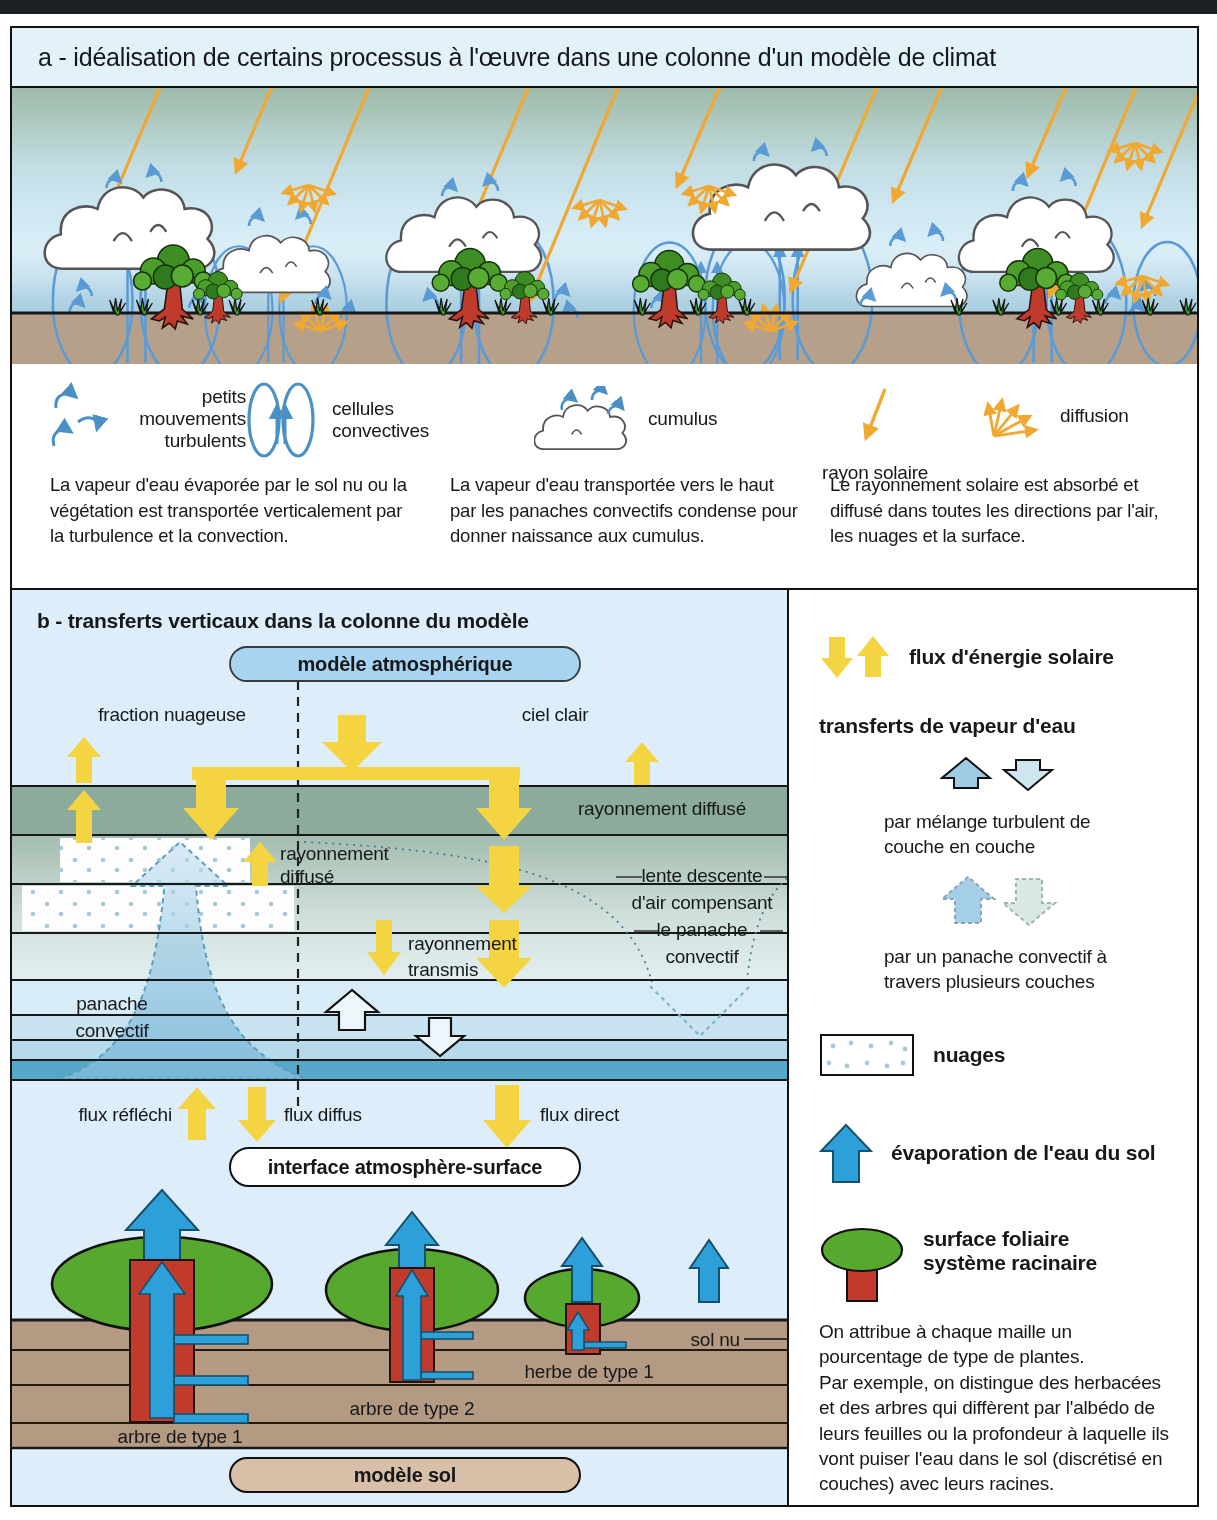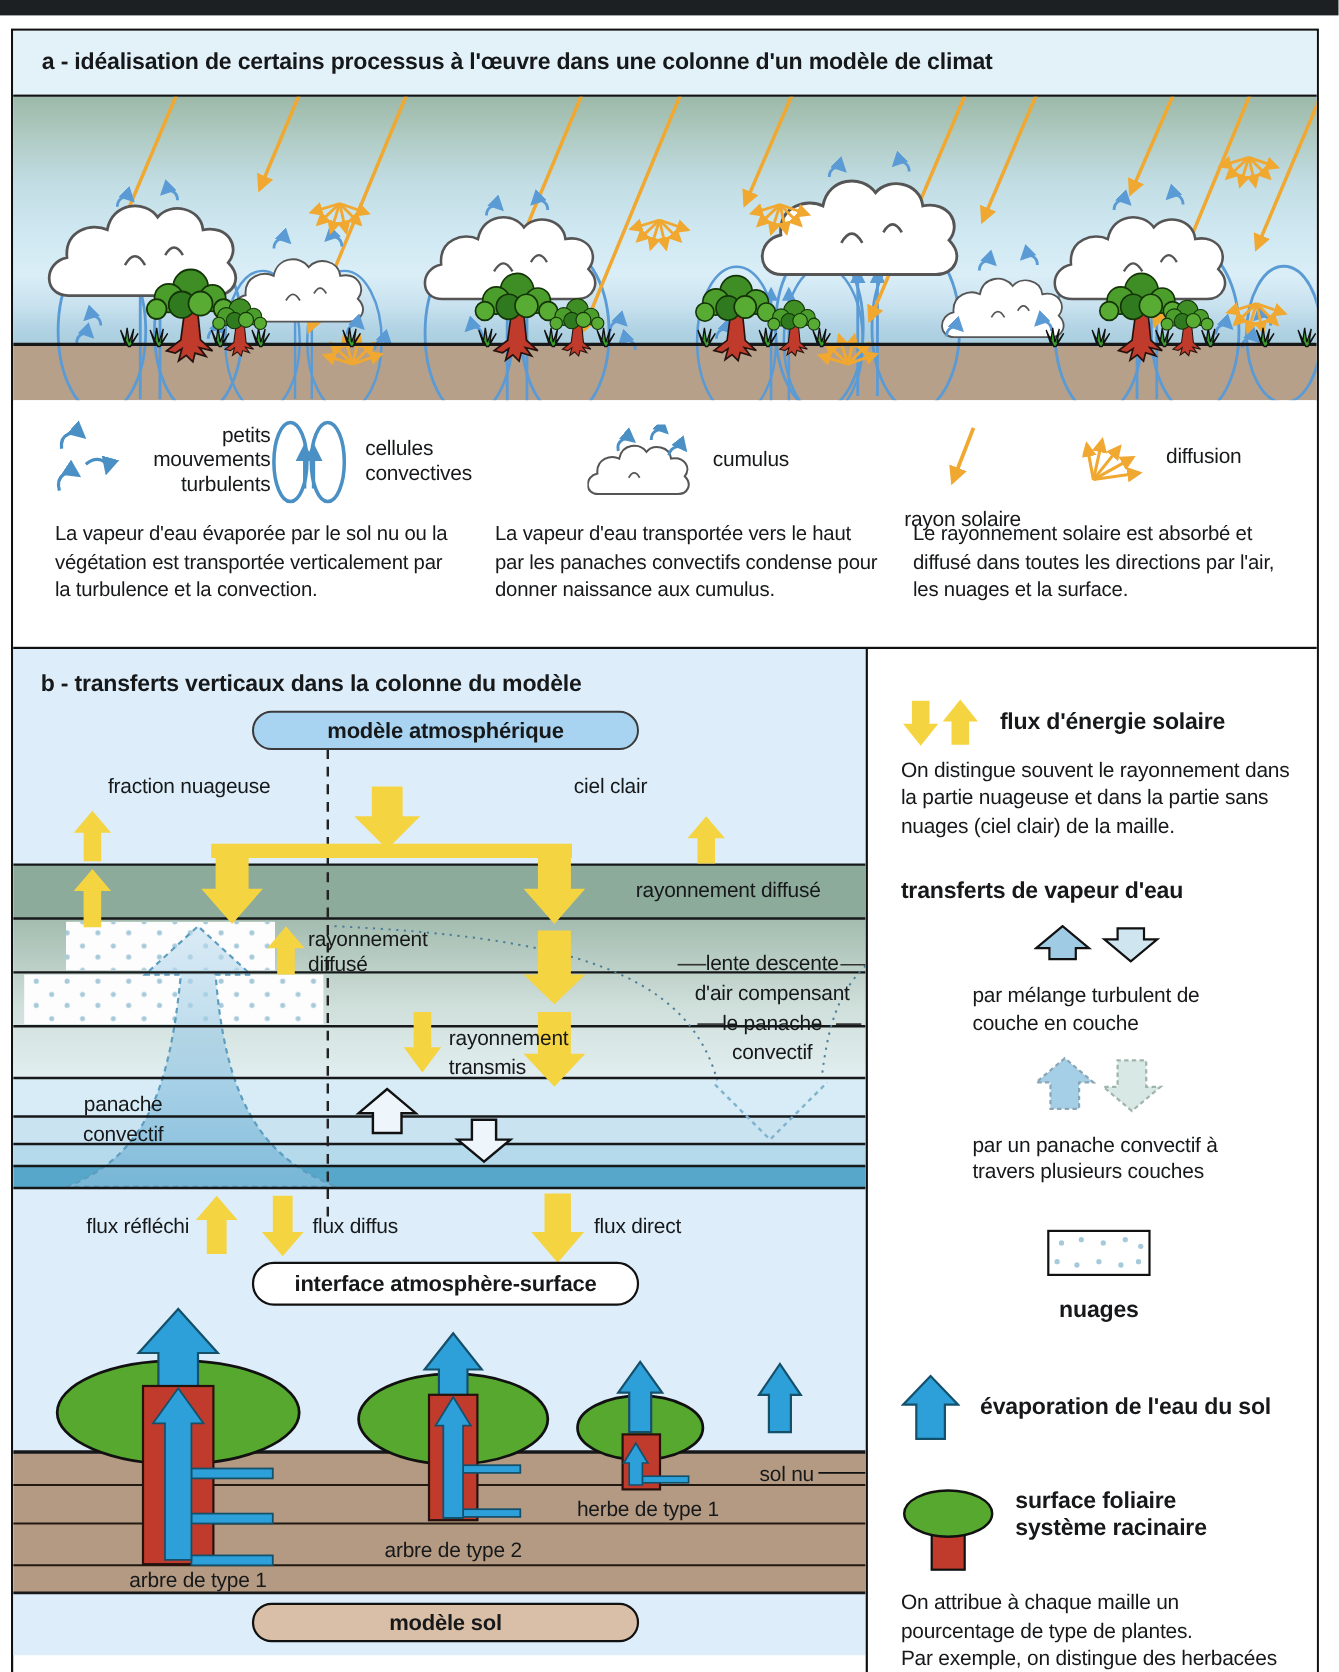--- a/index.html
+++ b/index.html
@@ -1,21 +1,21 @@
 <!DOCTYPE html>
 <html><head>
 <meta charset="utf-8">
 <style>
   html,body{margin:0;padding:0;}
   body{width:1217px;height:1520px;background:#fff;position:relative;overflow:hidden;
        font-family:"Liberation Sans",sans-serif;color:#16181a;}
   .top-strip{position:absolute;left:0;top:0;width:1217px;height:14px;background:#1d2022;}
   .figure{position:absolute;left:10px;top:26px;width:1185px;border:2.5px solid #111;background:#fff;}
   .a-title{height:58px;background:#e3f1f9;border-bottom:2.5px solid #111;display:flex;align-items:center;}
-  .a-title h1{font-size:21px;font-weight:bold;margin:0 0 0 26px;letter-spacing:-0.2px;}
+  .a-title h1{font-size:25px;font-weight:normal;margin:0 0 0 26px;letter-spacing:-0.2px;}
   .scene{display:block;}
   .legend-zone{background:#fff;border-bottom:2.5px solid #111;position:relative;height:224px;}
   .lg-item{position:absolute;display:flex;align-items:center;gap:14px;}
   .lg-label{font-size:19px;line-height:1.15;letter-spacing:-0.2px;}
   .captions{position:absolute;left:0;top:108px;width:100%;}
   .cap{position:absolute;font-size:18.5px;line-height:1.38;letter-spacing:-0.2px;}
   .b-row{display:flex;}
   .b-svg{display:block;flex:0 0 775px;}
   .sidebar{flex:1;background:#fff;border-left:2.5px solid #111;padding:30px 18px 8px 30px;box-sizing:border-box;}
   .sb-head{display:flex;align-items:center;gap:18px;}
@@ -437,41 +437,40 @@
 
     <div class="sidebar">
 
       <div class="sb-head" style="margin-top:14px;">
         <svg width="72" height="46" viewBox="0 0 72 46">
           <polygon points="10,3 26,3 26,24 34,24 18,44 2,24 10,24" fill="#f5d441"></polygon>
           <polygon points="54,2 70,22 62,22 62,43 46,43 46,22 38,22" fill="#f5d441"></polygon>
         </svg>
         <div class="sb-title">flux d'énergie solaire</div>
       </div>
-      <div class="sb-text">On distingue souvent le rayonnement dans la partie nuageuse et dans la partie sans nuages (ciel clair) de la maille.</div>
 
       <div class="sb-title" style="margin-top:34px;">transferts de vapeur d'eau</div>
 
       <div class="sb-item">
         <svg width="118" height="42" viewBox="0 0 118 42">
           <polygon points="26,6 2,26 14,26 14,36 38,36 38,26 50,26" fill="#9fcbe4" stroke="#111" stroke-width="2"></polygon>
           <polygon points="88,38 64,18 76,18 76,8 100,8 100,18 112,18" fill="#cfe6f0" stroke="#111" stroke-width="2"></polygon>
         </svg>
         <div class="sb-item-text" style="width:230px;">par mélange turbulent de couche en couche</div>
       </div>
 
       <div class="sb-item">
         <svg width="118" height="56" viewBox="0 0 118 56">
           <polygon points="28,4 2,26 15,26 15,50 41,50 41,26 54,26" fill="#a5cfe6" stroke="#8aa6b4" stroke-width="2" stroke-dasharray="4 3"></polygon>
           <polygon points="89,52 63,30 76,30 76,6 102,6 102,30 115,30" fill="#d8e8e4" stroke="#9fb4ac" stroke-width="2" stroke-dasharray="4 3"></polygon>
         </svg>
         <div class="sb-item-text" style="width:230px;">par un panache convectif à travers plusieurs couches</div>
       </div>
 
-      <div class="sb-head" style="margin-top:38px;flex-direction:column;">
+      <div class="sb-head" style="margin-top:38px;">
         <svg width="96" height="44" viewBox="0 0 96 44">
           <rect x="2" y="2" width="92" height="40" fill="#fff" stroke="#111" stroke-width="2"></rect>
           <g fill="#a6cada">
             <circle cx="14" cy="13" r="2.4"></circle>
               <circle cx="32" cy="10" r="2.4"></circle>
               <circle cx="52" cy="13" r="2.4"></circle>
             <circle cx="72" cy="10" r="2.4"></circle>
               <circle cx="86" cy="16" r="2.4"></circle>
               <circle cx="10" cy="30" r="2.4"></circle>
             <circle cx="28" cy="33" r="2.4"></circle>

